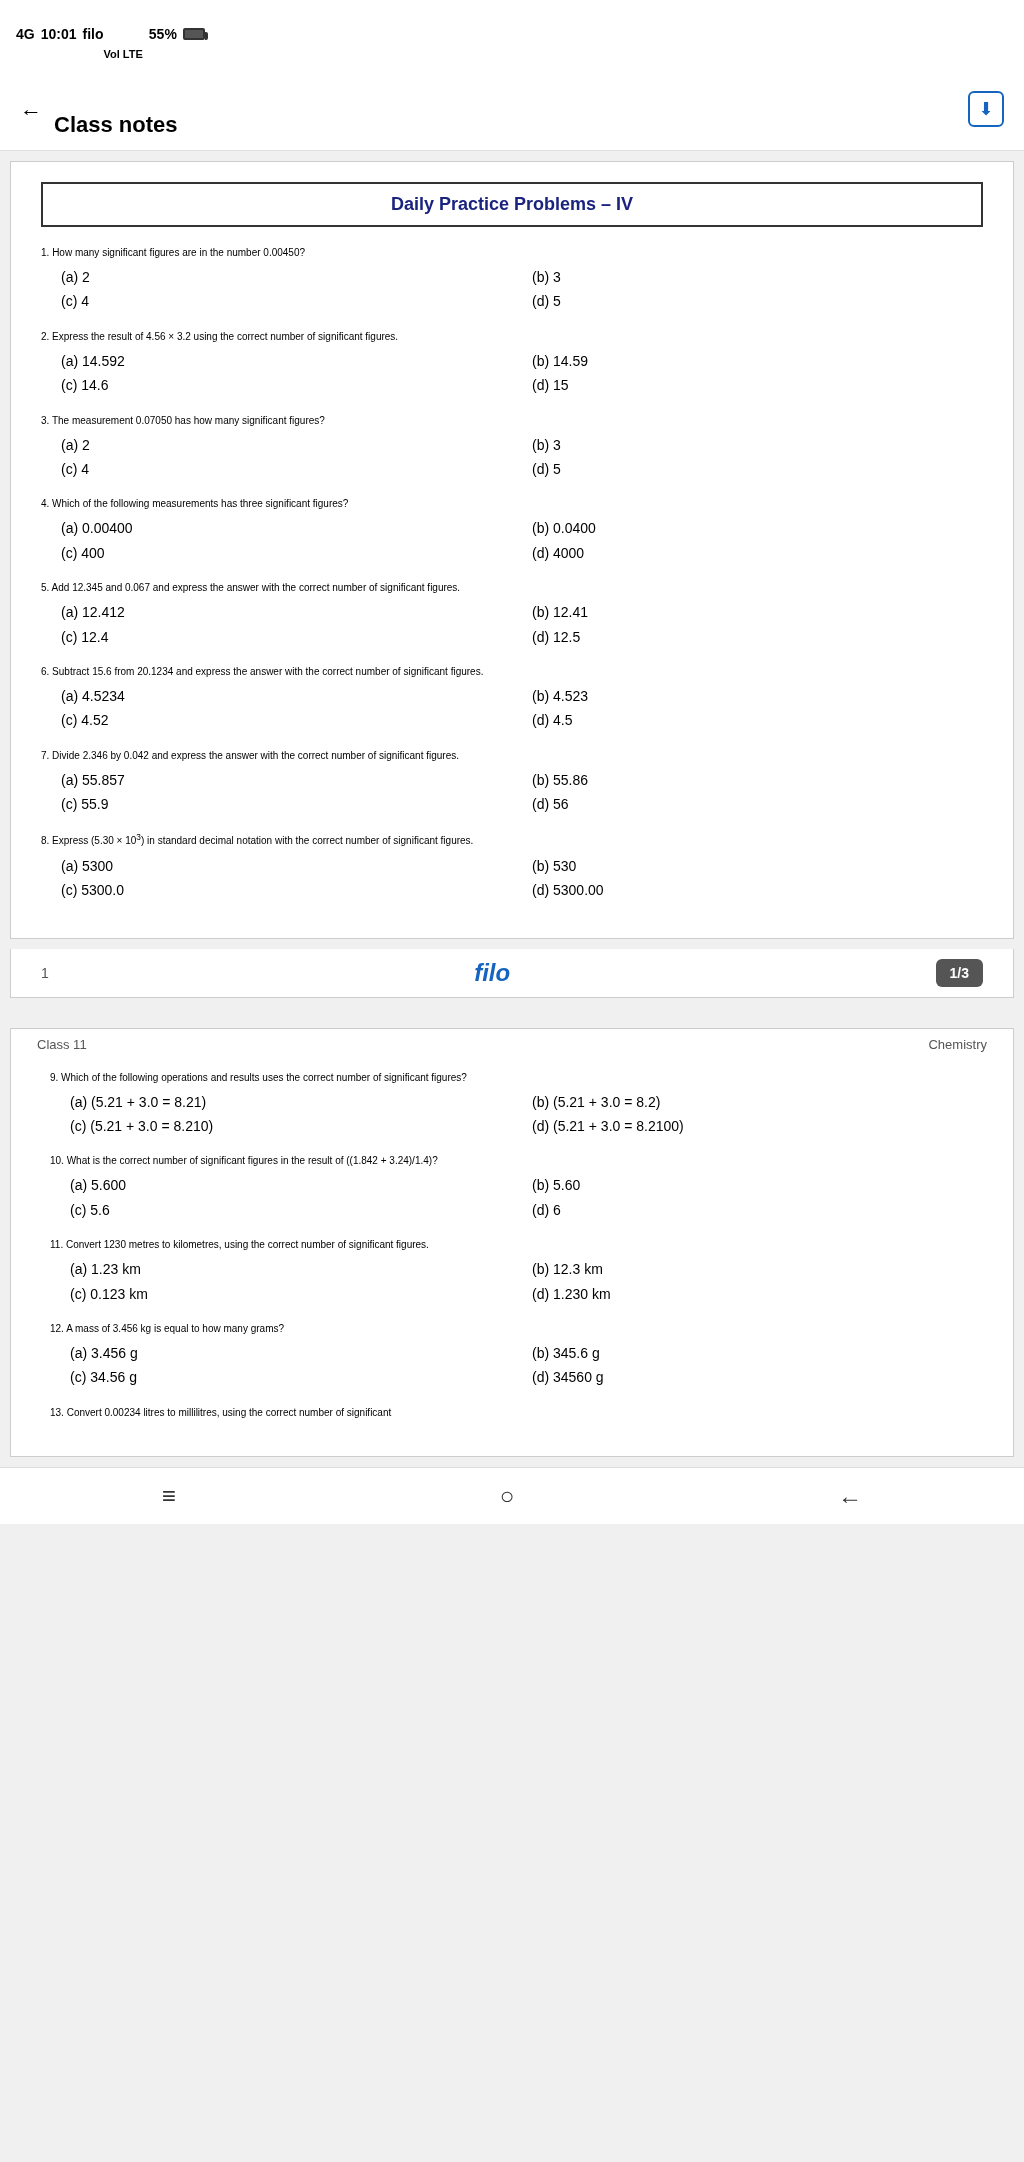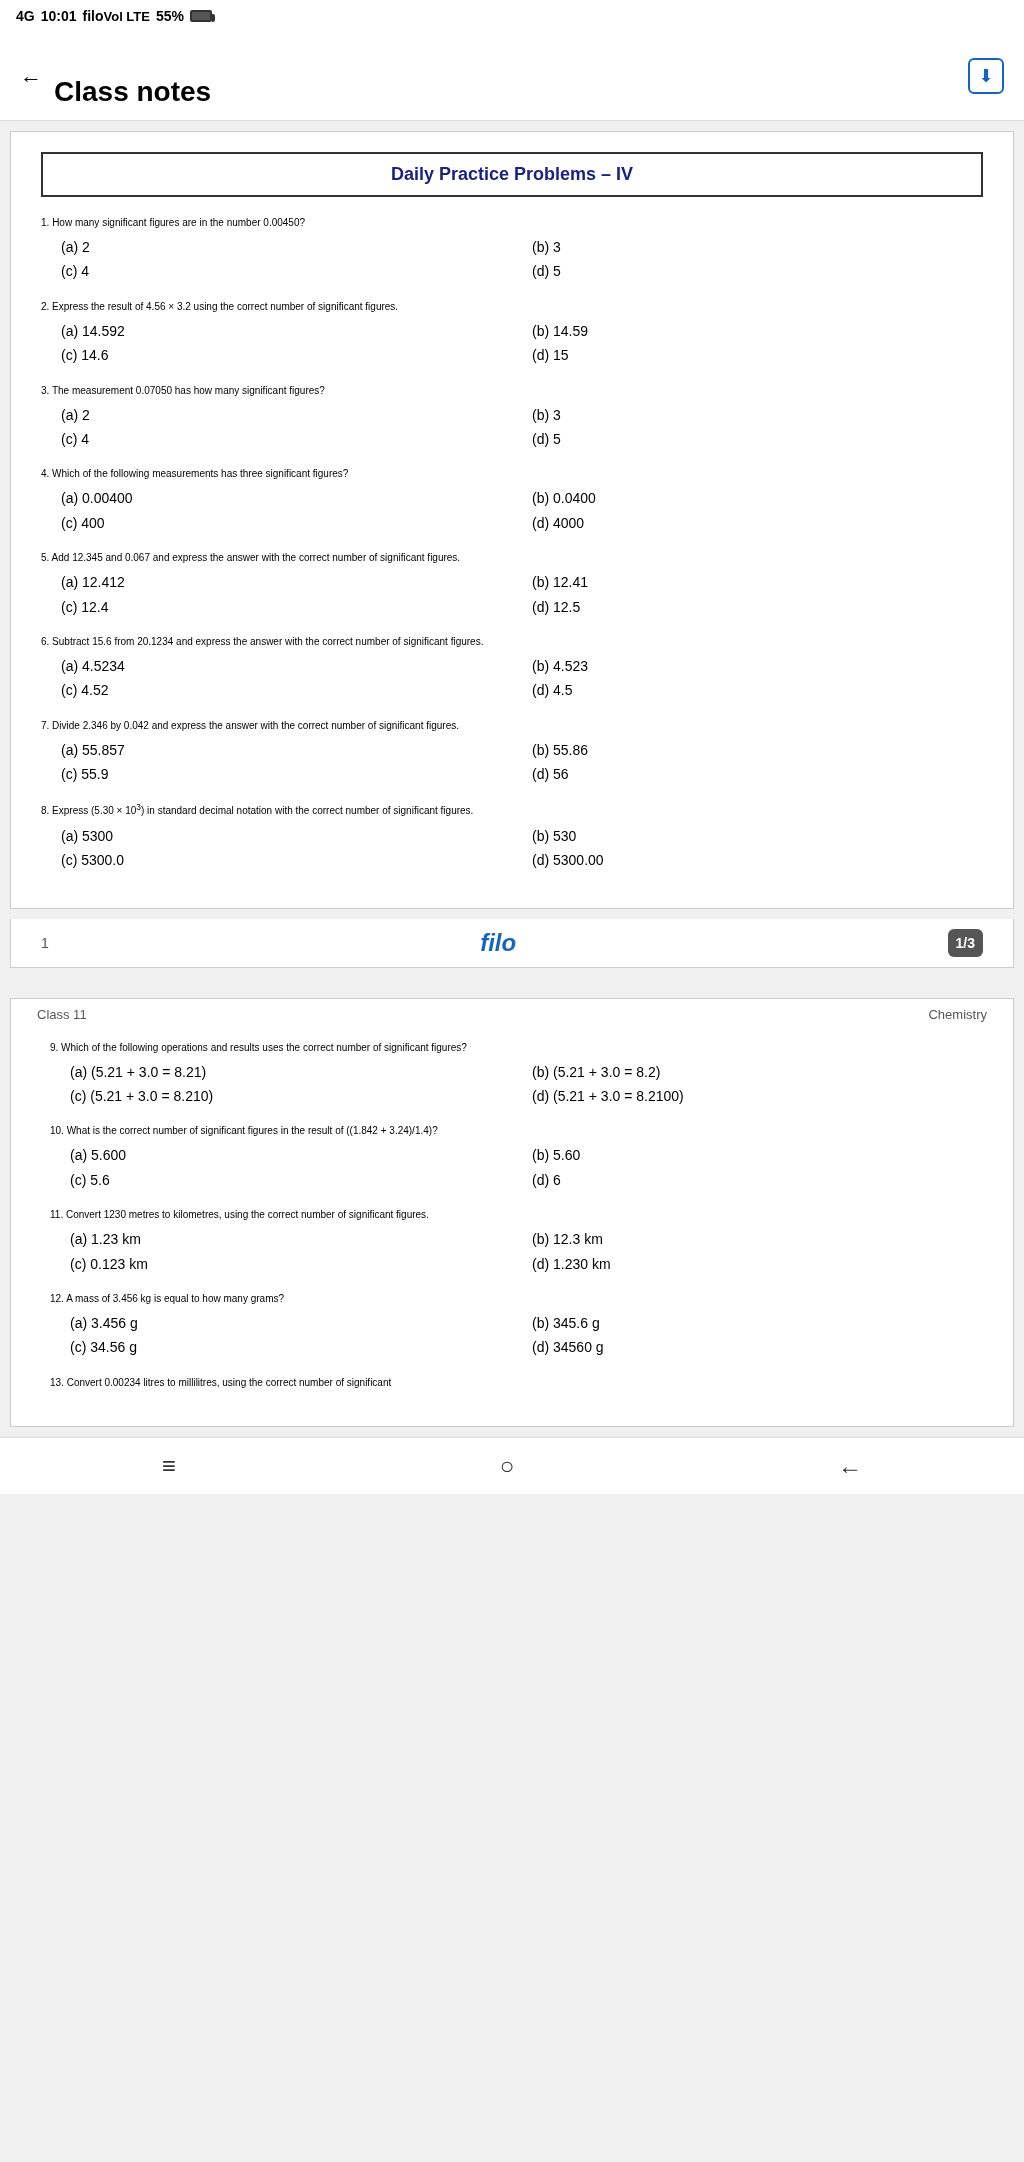--- a/index.html
+++ b/index.html
@@ -43,21 +43,21 @@
     .app-header {
       background: #fff;
       display: flex;
       align-items: center;
       justify-content: space-between;
       padding: 12px 20px;
       border-bottom: 1px solid #e0e0e0;
     }
     .app-header-left { display: flex; align-items: center; gap: 12px; }
     .back-arrow { font-size: 22px; cursor: pointer; }
-    .app-title { font-size: 28px; font-weight: bold; margin-top: 32px; }
+    .app-title { font-size: 22px; font-weight: bold; margin-top: 32px; }
     .download-icon {
       width: 36px; height: 36px;
       border: 2px solid #1565c0;
       border-radius: 6px;
       display: flex; align-items: center; justify-content: center;
       color: #1565c0;
       font-size: 18px;
     }
 
     
@@ -109,21 +109,21 @@
       margin: 0 10px;
       border-left: 1px solid #ccc;
       border-right: 1px solid #ccc;
       border-bottom: 1px solid #ccc;
     }
     .page-num-left { font-size: 14px; color: #555; }
     .filo-logo { font-size: 24px; font-weight: bold; color: #1565c0; font-style: italic; }
     .page-indicator {
       background: #555;
       color: #fff;
-      padding: 6px 8px;
+      padding: 6px 14px;
       border-radius: 6px;
       font-size: 14px;
       font-weight: bold;
     }
 
     
     .page-gap { height: 30px; }
 
     
     .page2-header {
@@ -165,21 +165,21 @@
 </head>
 <body>
 
 <div class="status-bar">
   <div class="status-left">
     <span>4G</span>
     <span>10:01</span>
     <span>filo</span>
   </div>
   <div class="status-right">
-    <span style="font-size:13px;">Vol LTE</span>
+    <span style="font-size:11px;margin-top:40px;">Vol LTE</span>
     <span>55%</span>
     <span class="battery-icon"></span>
   </div>
 </div>
 
 <div class="app-header">
   <div class="app-header-left">
     <span class="back-arrow">←</span>
     <span class="app-title">Class notes</span>
   </div>

